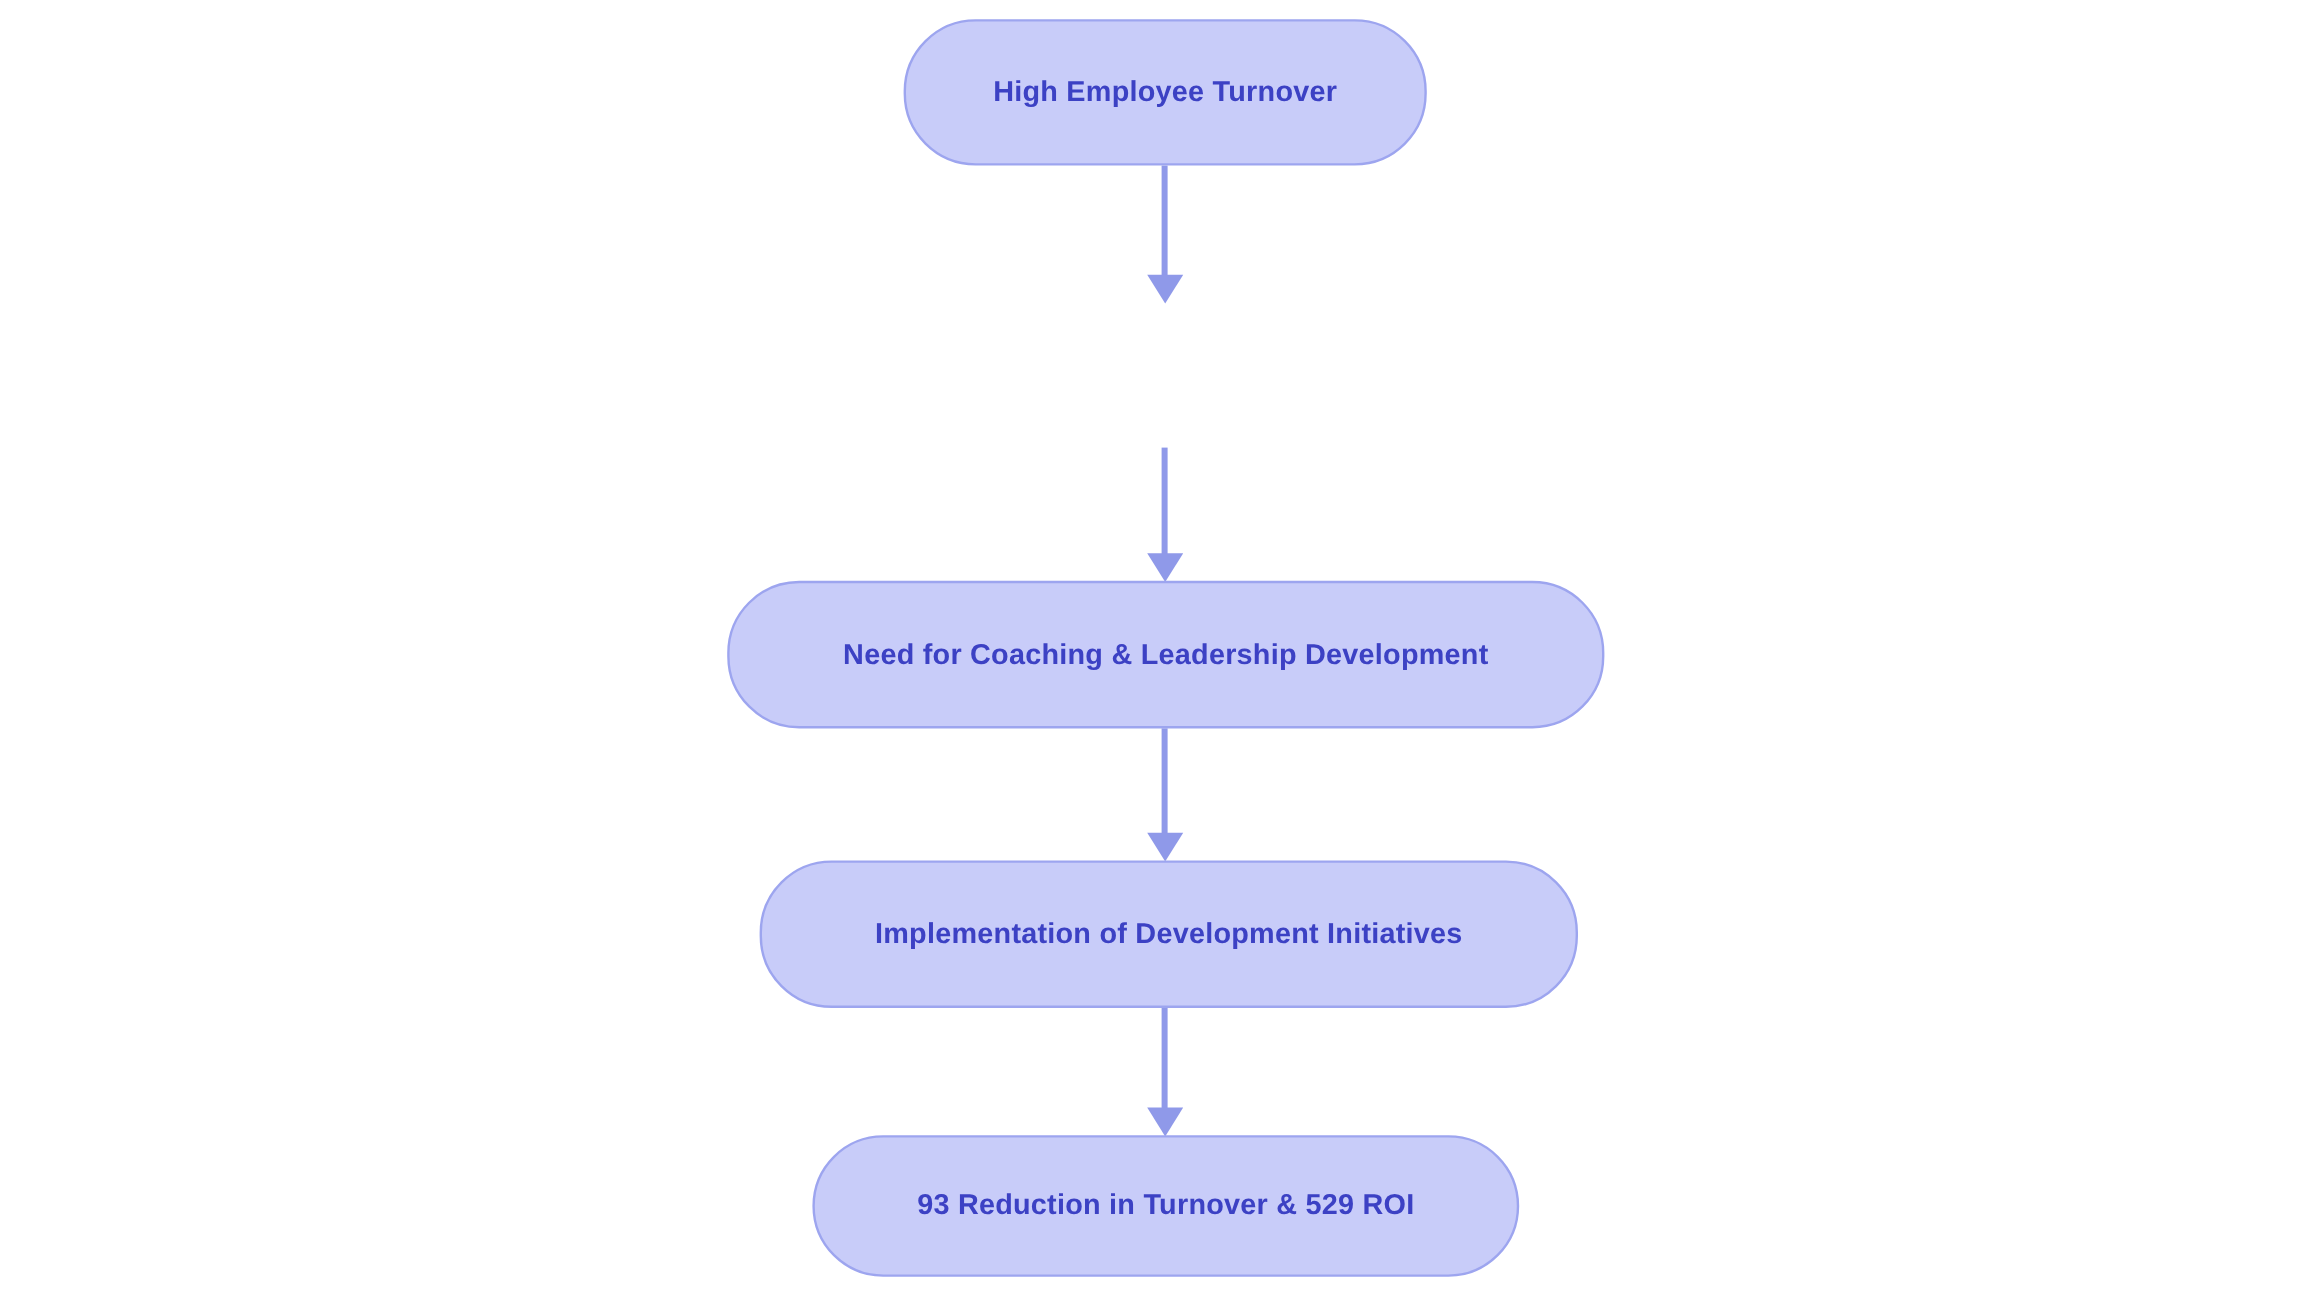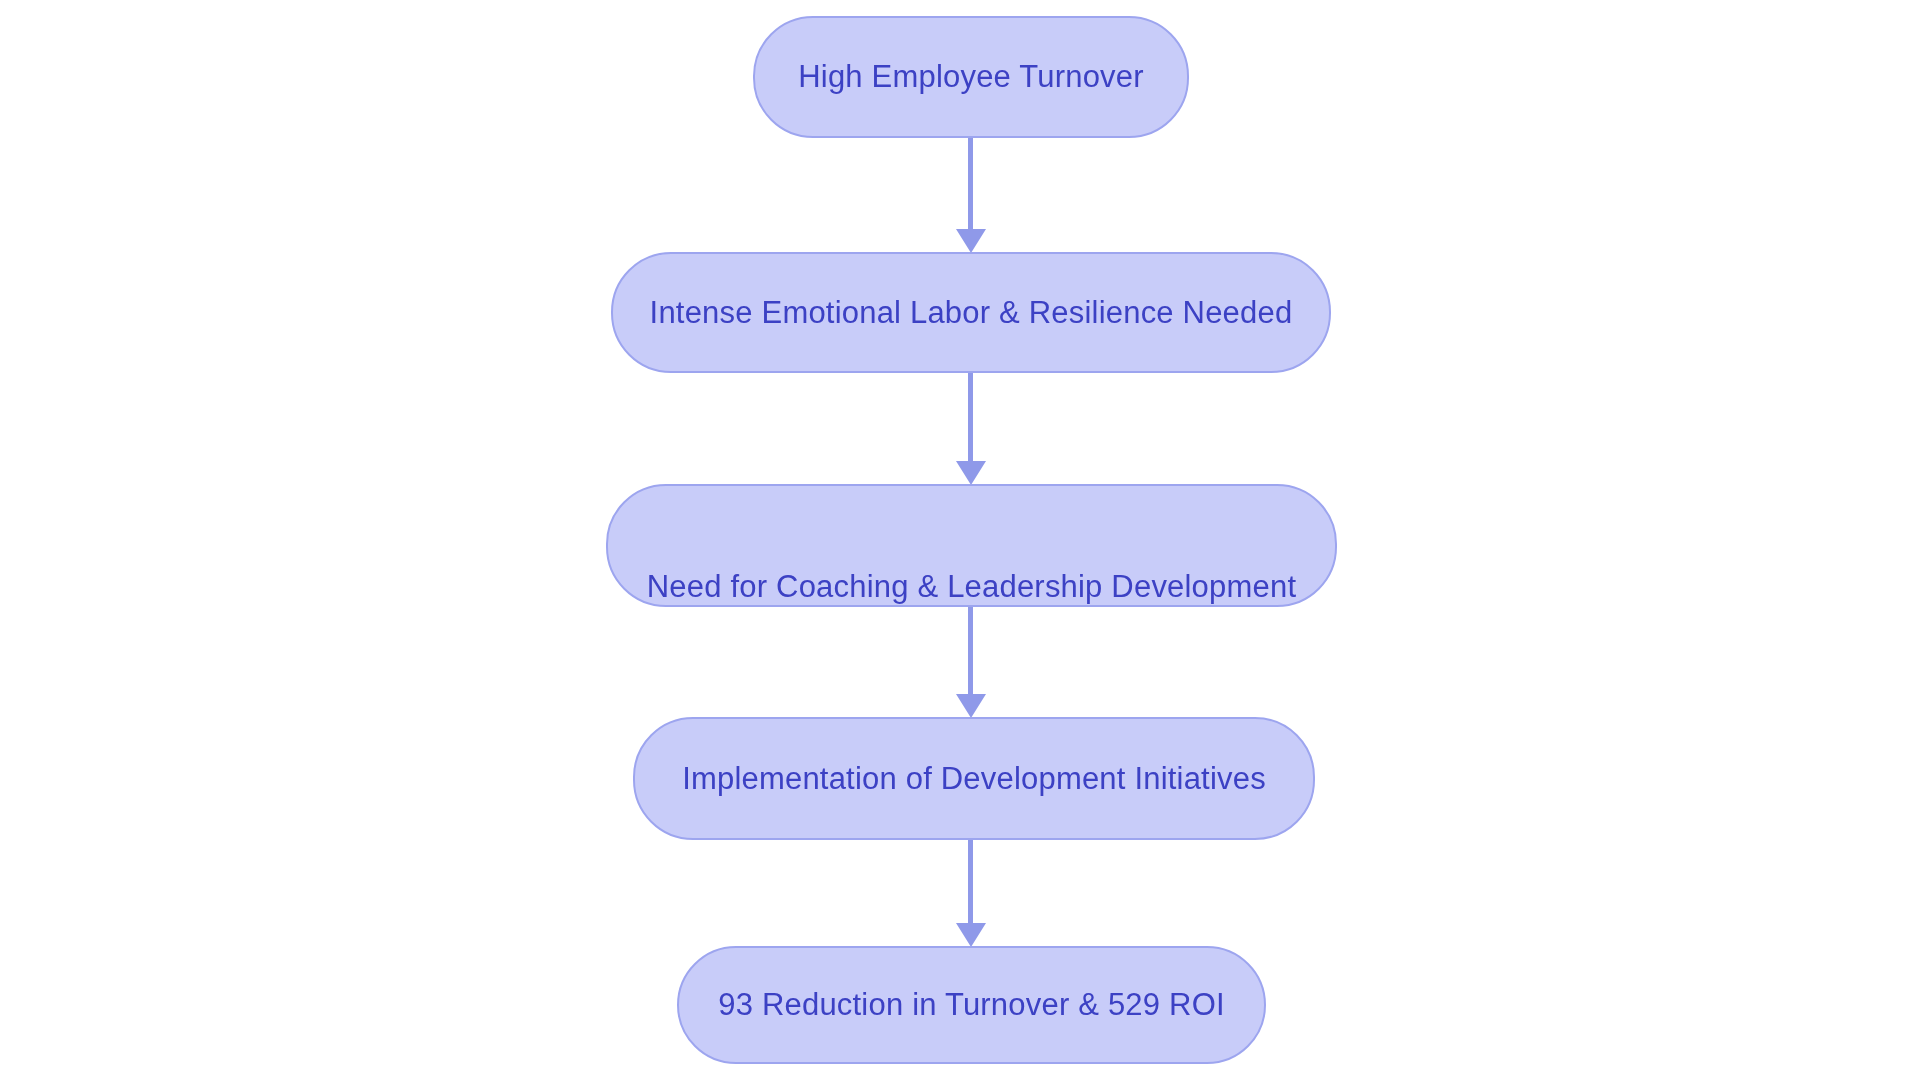--- a/index.html
+++ b/index.html
@@ -25,29 +25,29 @@
   }
   .node {
     position: absolute;
     display: flex;
     align-items: center;
     justify-content: center;
     background: var(--node-fill);
     border: 2px solid var(--node-border);
     border-radius: 60px;
     color: var(--text);
-    font-size: 31px;
-    font-weight: 400;
+    font-size: 24px;
+    font-weight: 700;
     letter-spacing: 0.2px;
     text-align: center;
     white-space: nowrap;
   }
   .node-1 { left: 753px;  top: 16px;  width: 436px; height: 122px; }
   .node-2 { left: 611px;  top: 252px; width: 720px; height: 121px; }
-  .node-3 { left: 606px;  top: 484px; width: 731px; height: 123px; align-items: flex-end; }
+  .node-3 { left: 606px;  top: 484px; width: 731px; height: 123px; }
   .node-4 { left: 633px;  top: 717px; width: 682px; height: 123px; }
   .node-5 { left: 677px;  top: 946px; width: 589px; height: 118px; align-items: center; }
   .arrow-line {
     position: absolute;
     left: 968px;
     width: 5px;
     background: var(--arrow);
   }
   .arrow-head {
     position: absolute;
@@ -72,23 +72,20 @@
 
 <div class="canvas">
 
   <div class="node node-1">
     <span>High Employee Turnover</span>
   </div>
 
   <div class="arrow-line line-1"></div>
   <div class="arrow-head head-1"></div>
 
-  <div class="node node-2">
-    <span>Intense Emotional Labor &amp; Resilience Needed</span>
-  </div>
 
   <div class="arrow-line line-2"></div>
   <div class="arrow-head head-2"></div>
 
   <div class="node node-3">
     <span>Need for Coaching &amp; Leadership Development</span>
   </div>
 
   <div class="arrow-line line-3"></div>
   <div class="arrow-head head-3"></div>

